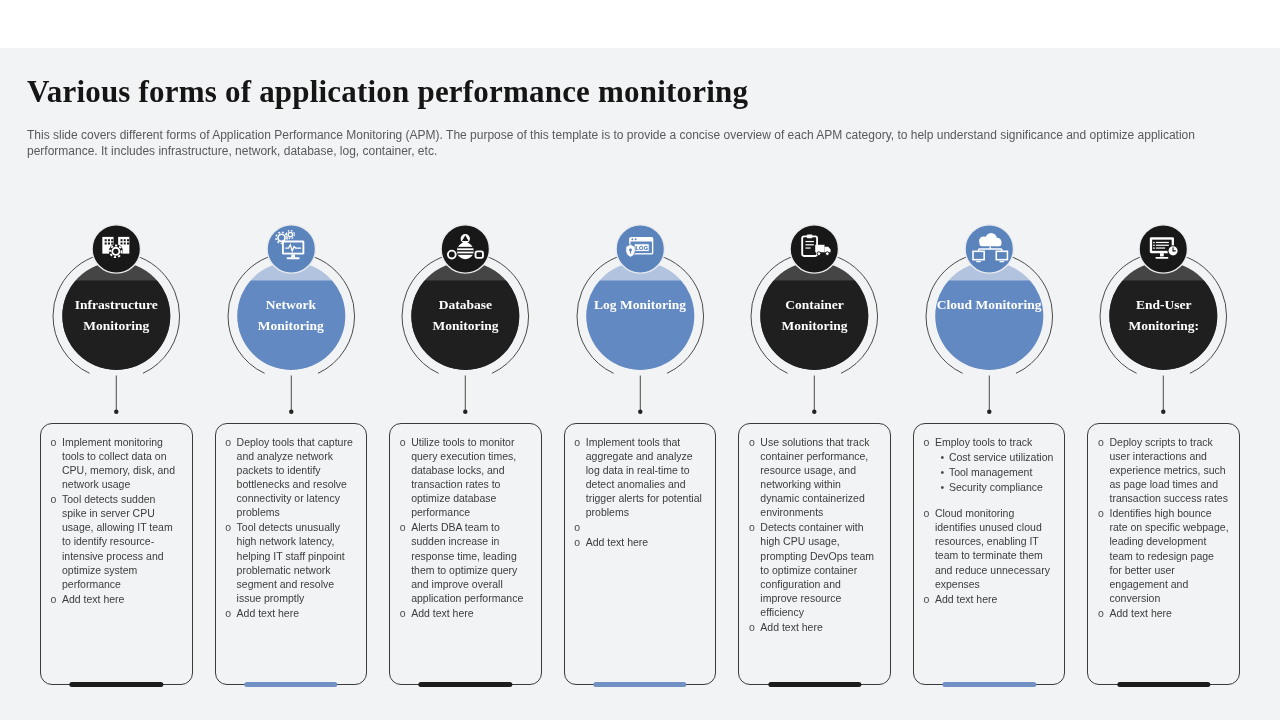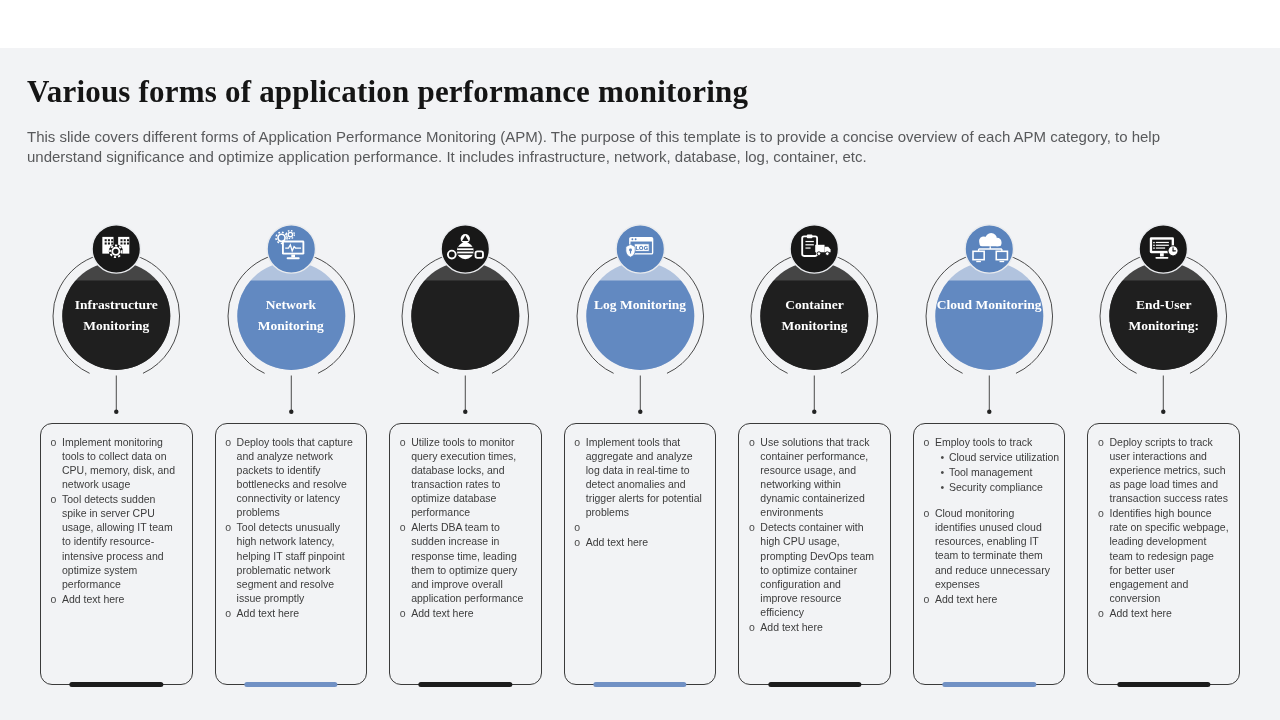--- a/index.html
+++ b/index.html
@@ -7,21 +7,21 @@
   body { font-family:"Liberation Sans", sans-serif; }
   .slide { position:relative; width:1280px; height:720px; background:#f2f3f5; overflow:hidden;margin-top:48px; }
 
   .page-title {
     position:absolute; left:27px; top:26px;
     font-family:"Liberation Serif", serif; font-weight:700;
     font-size:31px; color:#151515; letter-spacing:0.2px;
   }
   .page-subtitle {
     position:absolute; left:27px; top:79px; width:1180px;
-    font-size:15px; line-height:1.35; color:#58595b;
+    font-size:12px; line-height:1.35; color:#58595b;
   }
 
   .columns {
     position:absolute; left:40px; right:40px; top:160px;
     display:flex; gap:22px;
   }
   .col { flex:1 1 0; min-width:0; position:relative; }
 
   .graphic { display:block; width:100%; height:215px; }
   .ring { stroke:#3d3d3d; stroke-width:1; fill:none; }
@@ -193,20 +193,21 @@
           <circle cx="82" cy="38" r="9" fill="#fff"></circle>
           <g stroke="#181818" stroke-width="1.6">
             <line x1="73.6" y1="34.5" x2="90.4" y2="34.5"></line>
             <line x1="73" y1="38" x2="91" y2="38"></line>
             <line x1="73.6" y1="41.5" x2="90.4" y2="41.5"></line>
           </g>
           <circle cx="67.5" cy="42" r="4.2" fill="none" stroke="#fff" stroke-width="2"></circle>
           <rect x="93" y="38.5" width="8" height="7" rx="2" fill="none" stroke="#fff" stroke-width="2"></rect>
         </g>
       </svg>
+      <div class="circle-title">Database Monitoring</div>
       <div class="card">
         <ul class="main">
           <li>
               <span class="m">o</span>
               <span>Utilize tools to monitor query execution times, database locks, and transaction rates to optimize database performance</span>
             </li>
           <li>
               <span class="m">o</span>
               <span>Alerts DBA team to sudden increase in response time, leading them to optimize query and improve overall application performance</span>
             </li>
@@ -335,21 +336,21 @@
       <div class="card">
         <ul class="main">
           <li>
               <span class="m">o</span>
               <span>Employ tools to track</span>
             </li>
         </ul>
         <ul class="sub">
           <li>
               <span class="m">•</span>
-              <span>Cloud service utilization</span>
+              <span>Cost service utilization</span>
             </li>
           <li>
               <span class="m">•</span>
               <span>Tool management</span>
             </li>
           <li>
               <span class="m">•</span>
               <span>Security compliance</span>
             </li>
         </ul>

